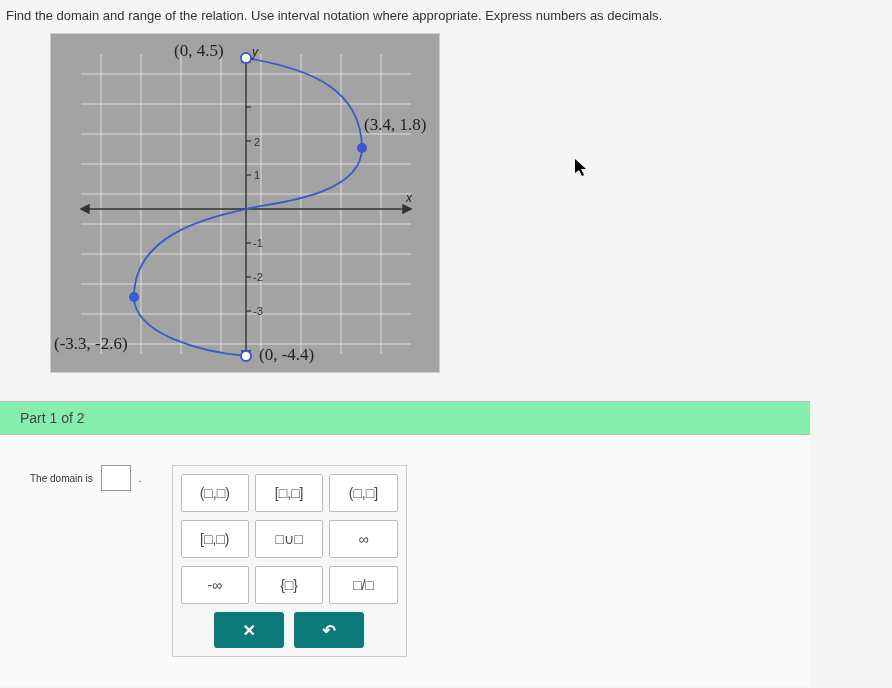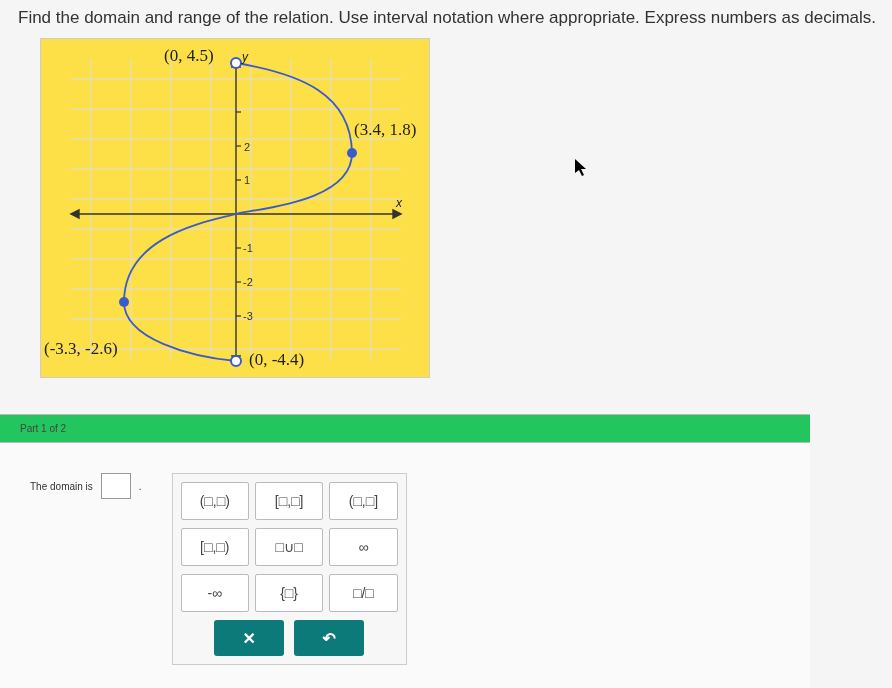--- a/index.html
+++ b/index.html
@@ -5,40 +5,40 @@
     * { margin: 0; padding: 0; box-sizing: border-box; }
     body {
       font-family: Arial, sans-serif;
       background: #f5f5f5;
       width: 892px;
       height: 688px;
       position: relative;
       overflow: hidden;
     }
     .question-text {
-      font-size: 17px;
+      font-size: 13px;
       color: #333;
-      padding: 8px 6px 10px 18px;
+      padding: 8px 6px 10px 6px;
     }
     .graph-container {
-      margin-left: 40px;
+      margin-left: 50px;
       width: 390px;
       height: 340px;
-      background: #fde047;
+      background: #a3a3a3;
       border: 1px solid #ccc;
       position: relative;
     }
     .part-header {
-      background: #22c55e;
+      background: #86efac;
       border-top: 1px solid #bbb;
       border-bottom: 1px solid #bbb;
       padding: 8px 20px;
-      font-size: 10px;
+      font-size: 14px;
       color: #444;
-      margin-top: 36px;
+      margin-top: 28px;
       width: 810px;
     }
     .answer-section {
       display: flex;
       align-items: flex-start;
       gap: 30px;
       padding: 30px 30px;
       background: #fafafa;
       width: 810px;
     }

